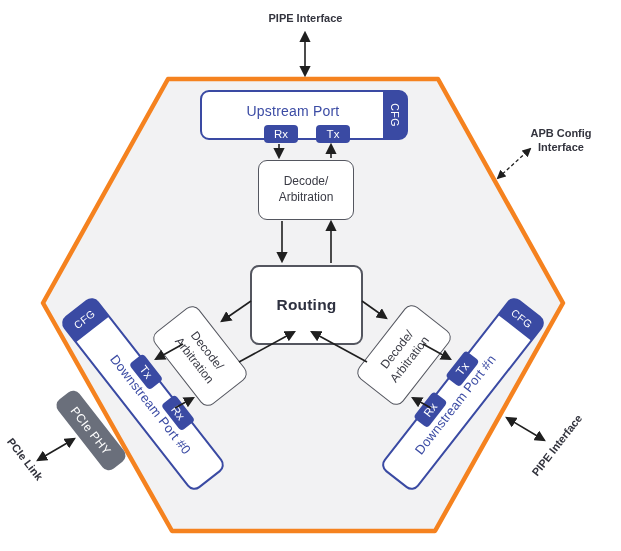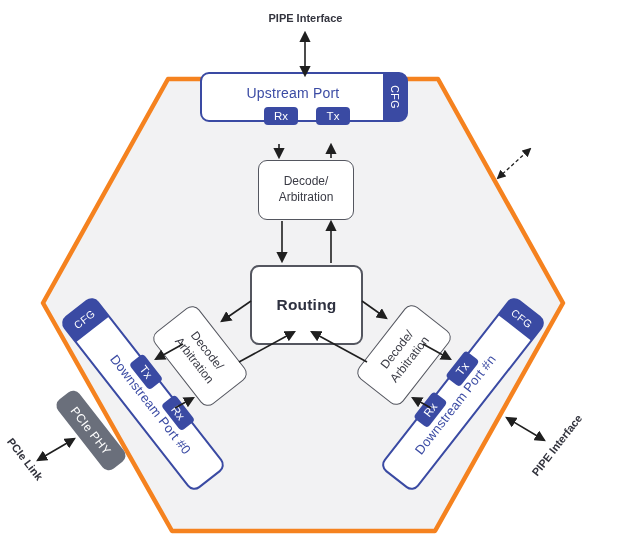--- a/index.html
+++ b/index.html
@@ -7,21 +7,21 @@
     position:relative;width:621px;height:551px;overflow:hidden;background:#ffffff;
     font-family:"Liberation Sans",sans-serif;
   }
   .layer{position:absolute;left:0;top:0;width:621px;height:551px;}
   .arrows{pointer-events:none;}
   .box{position:absolute;box-sizing:border-box;background:#ffffff;}
   .navy-border{border:2px solid #3A4AA3;border-radius:9px;}
   .gray-border{border:1.5px solid #54565F;border-radius:9px;}
 
   
-  .upstream{left:200px;top:72px;width:208px;height:50px;}
+  .upstream{left:200px;top:90px;width:208px;height:50px;}
   .port-label{
     position:absolute;inset:0;display:flex;align-items:center;justify-content:center;
     color:#3B4BA4;font-size:14px;letter-spacing:.2px;
   }
   .upstream .port-label{padding-right:22px;padding-bottom:8px;}
   .cfg{
     position:absolute;top:-1px;bottom:-1px;width:24px;background:#3A4AA3;
     display:flex;align-items:center;justify-content:center;
   }
   .cfg-right{right:-1px;border-radius:0 8px 8px 0;}
@@ -143,20 +143,24 @@
     </div>
     <div class="pill pill-tx">
       <span>Tx</span>
     </div>
     <div class="pill pill-rx">
       <span>Rx</span>
     </div>
   </div>
 
   <div class="ext-label lbl-pipe-top">PIPE Interface</div>
+  <div class="ext-label lbl-apb">
+    <span style="display:block">APB Config</span>
+    <span style="display:block">Interface</span>
+  </div>
   <div class="ext-label lbl-pcie-link">PCIe Link</div>
   <div class="ext-label lbl-pipe-br">PIPE Interface</div>
 
   <svg class="layer arrows" viewBox="0 0 621 551">
     <defs>
       <marker id="ah" viewBox="0 0 10 10" refX="8" refY="5" markerWidth="7" markerHeight="7" orient="auto-start-reverse">
         <path d="M0,0 L10,5 L0,10 z" fill="#1F1F1F"></path>
       </marker>
     </defs>
     <line class="arrow" x1="305" y1="33" x2="305" y2="75" marker-start="url(#ah)" marker-end="url(#ah)"></line>

